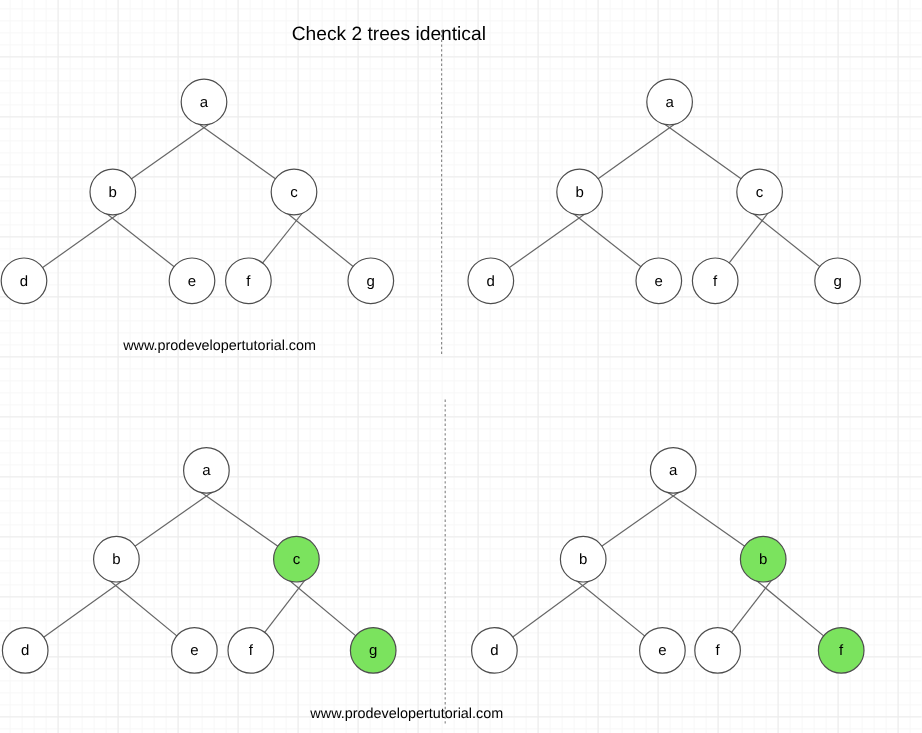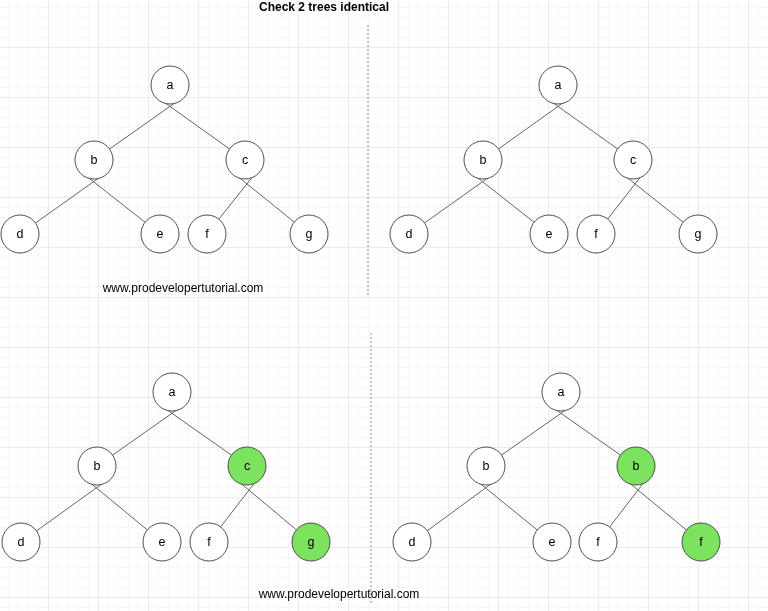--- a/index.html
+++ b/index.html
@@ -10,22 +10,22 @@
       linear-gradient(to right,#ebebeb 1px,transparent 1px),
       linear-gradient(to bottom,#ebebeb 1px,transparent 1px),
       linear-gradient(to right,#f7f7f7 1px,transparent 1px),
       linear-gradient(to bottom,#f7f7f7 1px,transparent 1px);
     background-size:50px 50px,50px 50px,10px 10px,10px 10px;
     background-position:-2px -3px;
     font-family:"Liberation Sans",sans-serif;
   }
   .diagram-svg{position:absolute;left:0;top:0}
   .title{
-    position:absolute;top:0;left:324px;transform:translateX(-50%);
-    font-size:12px;color:#000;white-space:nowrap;font-weight:bold;
+    position:absolute;top:20px;left:324px;transform:translateX(-50%);
+    font-size:16px;color:#000;white-space:nowrap;
   }
   .watermark{
     position:absolute;transform:translateX(-50%);
     font-size:12px;color:#000;white-space:nowrap;
   }
 </style>
 </head>
 <body>
 
 <div class="canvas">

